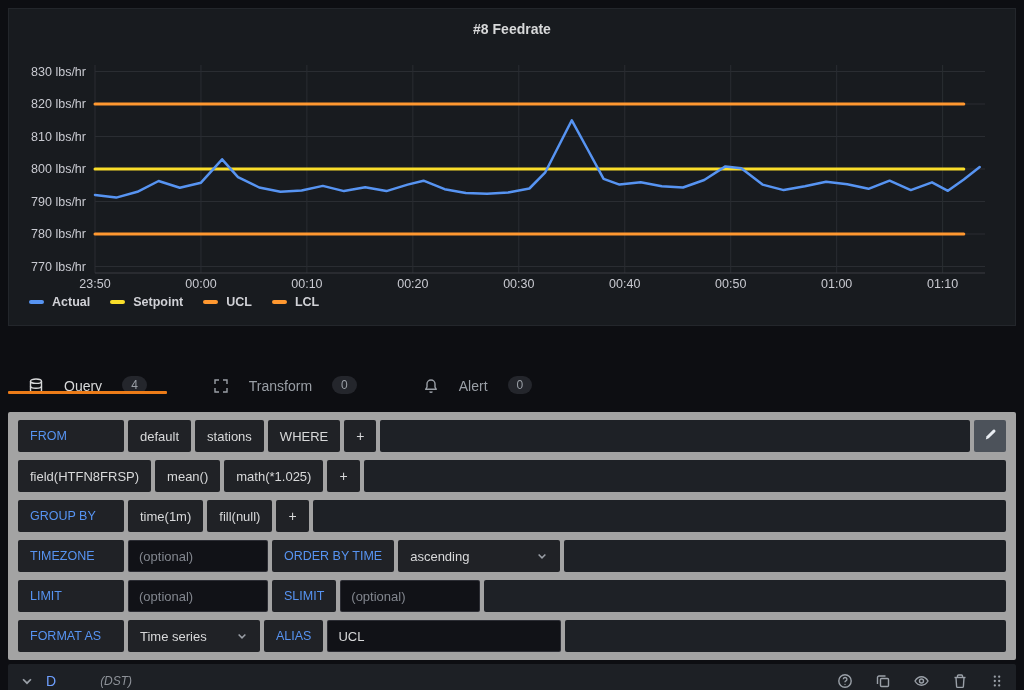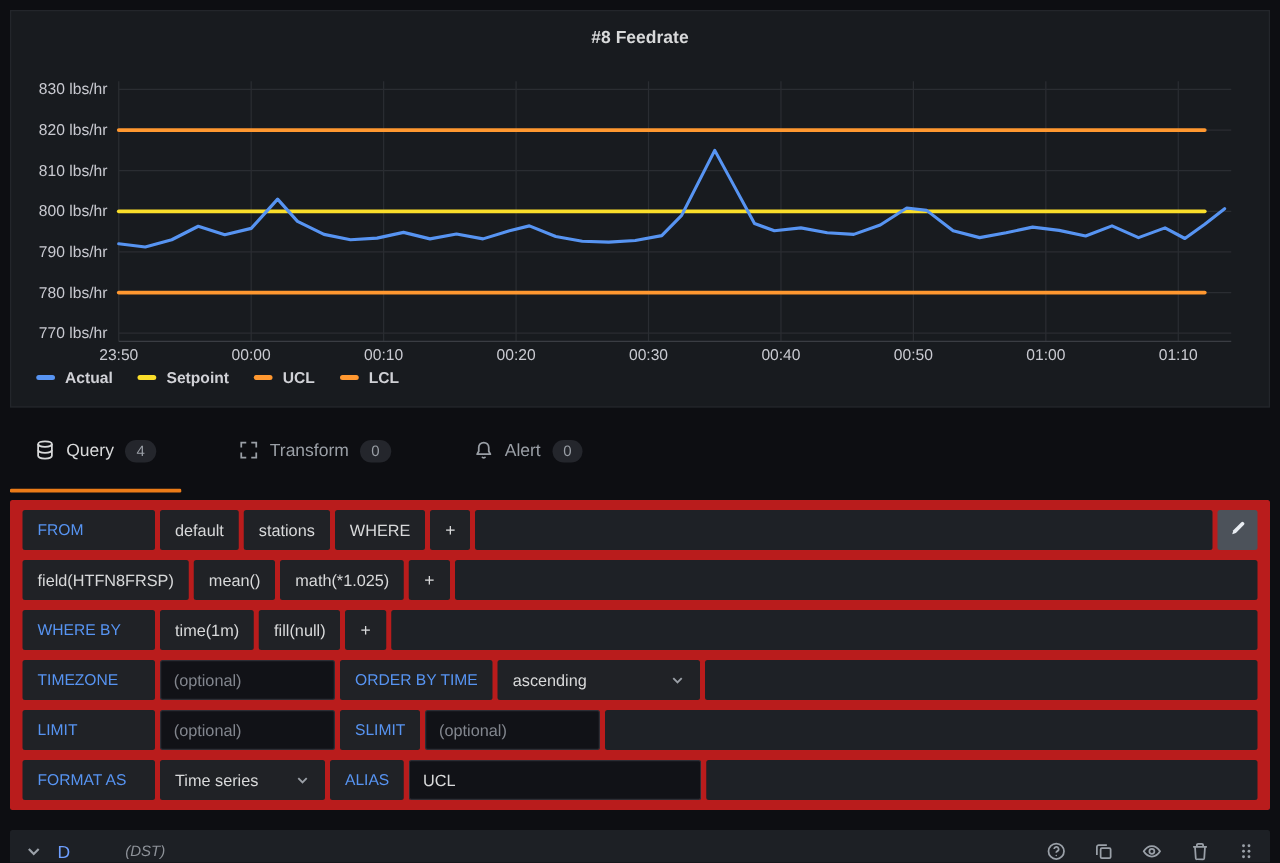--- a/index.html
+++ b/index.html
@@ -11,29 +11,29 @@
     border:1px solid #23262b;box-sizing:border-box;}
   .panel-header{height:40px;display:flex;align-items:center;justify-content:center;cursor:pointer;}
   .panel-title{margin:0;font-size:14px;font-weight:600;color:#d8d9da;}
   #chart-svg{display:block;}
   .legend{display:flex;align-items:center;gap:20px;padding:0 16px 0 20px;font-size:12.5px;color:#d0d1d6;font-weight:bold;}
   .legend-item{display:flex;align-items:center;gap:8px;cursor:pointer;}
   .legend-swatch{width:15px;height:4px;border-radius:2px;display:inline-block;}
 
   
   .tabs{position:absolute;top:352px;left:8px;right:8px;height:42px;display:flex;align-items:stretch;gap:26px;}
-  .tab{display:flex;align-items:flex-start;gap:9px;padding:0 20px;color:#9a9fa6;font-size:14px;cursor:pointer;position:relative;}
+  .tab{display:flex;align-items:flex-end;gap:20px;padding:0 20px;color:#9a9fa6;font-size:14px;cursor:pointer;position:relative;}
   .tab .ticon{display:flex;align-items:center;}
   .tab.active{color:#d8d9da;font-weight:500;}
   .tab.active::after{content:"";position:absolute;left:0;right:0;bottom:0;height:3px;background:#eb7b18;border-radius:1px;}
   .badge{background:#24262c;border-radius:10px;padding:2px 9px;font-size:12px;color:#9a9fa6;font-weight:400;}
 
   
-  .query-editor{position:absolute;top:400px;left:8px;width:1008px;box-sizing:border-box;
-    padding:8px 10px;background:#b91c1c;border-radius:2px;}
+  .query-editor{position:absolute;top:412px;left:8px;width:1008px;box-sizing:border-box;
+    padding:8px 10px;background:#a3a3a3;border-radius:2px;}
   .q-row{display:flex;gap:4px;height:32px;margin-bottom:8px;}
   .q-row:last-child{margin-bottom:0;}
   .chip{background:#202226;color:#d8d9da;font-size:13px;display:flex;align-items:center;
     padding:0 12px;border-radius:2px;white-space:nowrap;cursor:pointer;box-sizing:border-box;}
   .chip.kw{color:#5794f2;font-weight:500;font-size:12.5px;}
   .chip.kw.fixed{width:106px;}
   .chip.plus{padding:0 12px;font-size:14px;}
   .chip.select{justify-content:space-between;gap:10px;}
   .chip.select .caret{color:#9a9fa6;display:flex;align-items:center;}
   .sel-order{width:162px;}
@@ -177,21 +177,21 @@
 
     <div class="q-row">
       <div class="chip">field(HTFN8FRSP)</div>
       <div class="chip">mean()</div>
       <div class="chip">math(*1.025)</div>
       <div class="chip plus">+</div>
       <div class="filler"></div>
     </div>
 
     <div class="q-row">
-      <div class="chip kw fixed">WHERE BY</div>
+      <div class="chip kw fixed">GROUP BY</div>
       <div class="chip">time(1m)</div>
       <div class="chip">fill(null)</div>
       <div class="chip plus">+</div>
       <div class="filler"></div>
     </div>
 
     <div class="q-row">
       <div class="chip kw fixed">TIMEZONE</div>
       <input class="chip-input" placeholder="(optional)" style="">
       <div class="chip kw">ORDER BY TIME</div>

